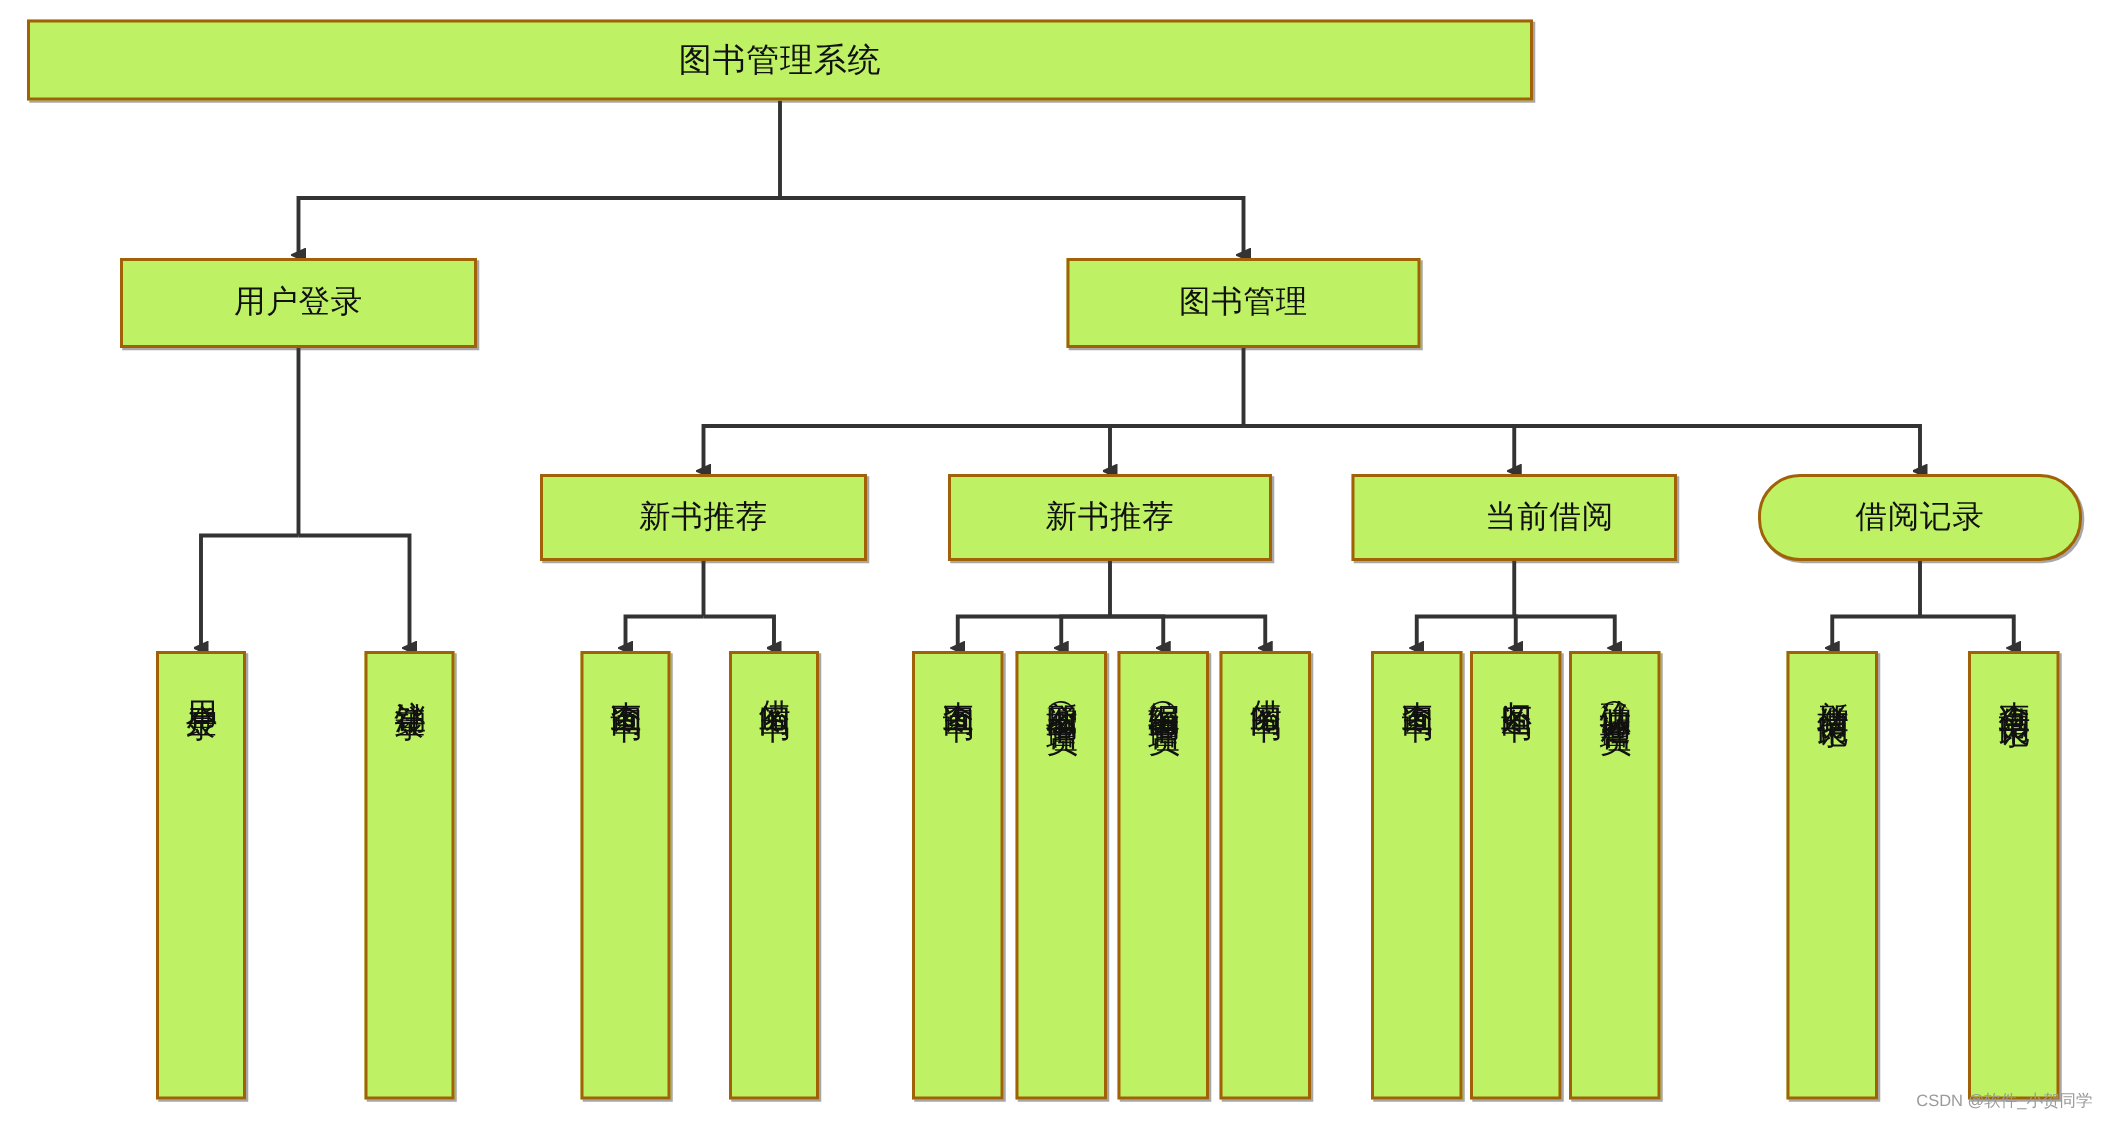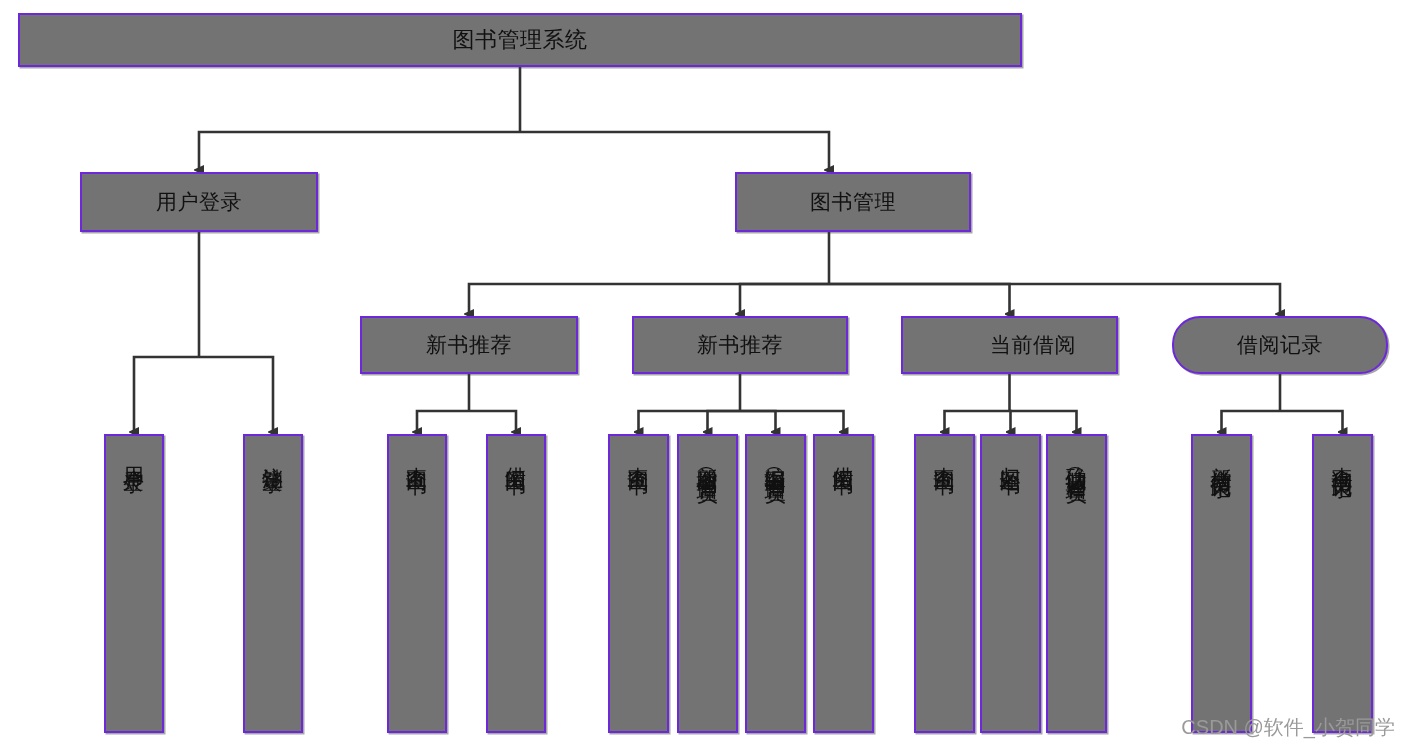--- a/index.html
+++ b/index.html
@@ -21,22 +21,22 @@
     position: absolute;
     left: 0;
     top: 0;
     width: 1405px;
     height: 747px;
     pointer-events: none;
   }
   .node {
     position: absolute;
     box-sizing: border-box;
-    background: #737373;
-    border: 2px solid #6d28d9;
+    background: #bef264;
+    border: 2px solid #a16207;
     display: flex;
     align-items: center;
     justify-content: center;
     color: #111111;
     box-shadow: 1.5px 1.5px 0 rgba(60,60,60,0.45);
   }
   .node .label {
     display: block;
     text-align: center;
     line-height: 1.18;
@@ -57,21 +57,21 @@
     letter-spacing: 2.5px;
     line-height: 1;
   }
   .node.title .label {
     font-size: 22px;
   }
   .watermark {
     position: absolute;
     right: 10px;
     bottom: 6px;
-    font-size: 20px;
+    font-size: 11px;
     color: #9a9a9a;
     white-space: nowrap;
   }
 </style>
 </head>
 <body>
 
 <div id="canvas">
   <svg class="wires" viewBox="0 0 1405 747">
     <defs>
@@ -108,21 +108,21 @@
         <polyline points="1280,411 1342.5,411 1342.5,432" fill="none" stroke="#333333" stroke-width="2.6" marker-end="url(#arrowhead)"></polyline>
       </g>
   </svg>
   <div id="node-layer">
       <div class="node horiz title" style="left: 18px; top: 13px; width: 1004px; height: 54px;">
         <span class="label">图书管理系统</span>
       </div>
       <div class="node horiz" style="left: 80px; top: 172px; width: 238px; height: 60px;">
         <span class="label">用户登录</span>
       </div>
-      <div class="node horiz" style="left: 711px; top: 172px; width: 236px; height: 60px; margin-left: 24px;">
+      <div class="node horiz" style="left: 711px; top: 172px; width: 236px; height: 60px;">
         <span class="label">图书管理</span>
       </div>
       <div class="node horiz" style="left: 360px; top: 316px; width: 218px; height: 58px; justify-content: center;">
         <span class="label">新书推荐</span>
       </div>
       <div class="node horiz" style="left: 632px; top: 316px; width: 216px; height: 58px;">
         <span class="label">新书推荐</span>
       </div>
       <div class="node horiz" style="left: 901px; top: 316px; width: 217px; height: 58px; padding-left: 47px;">
         <span class="label">当前借阅</span>

